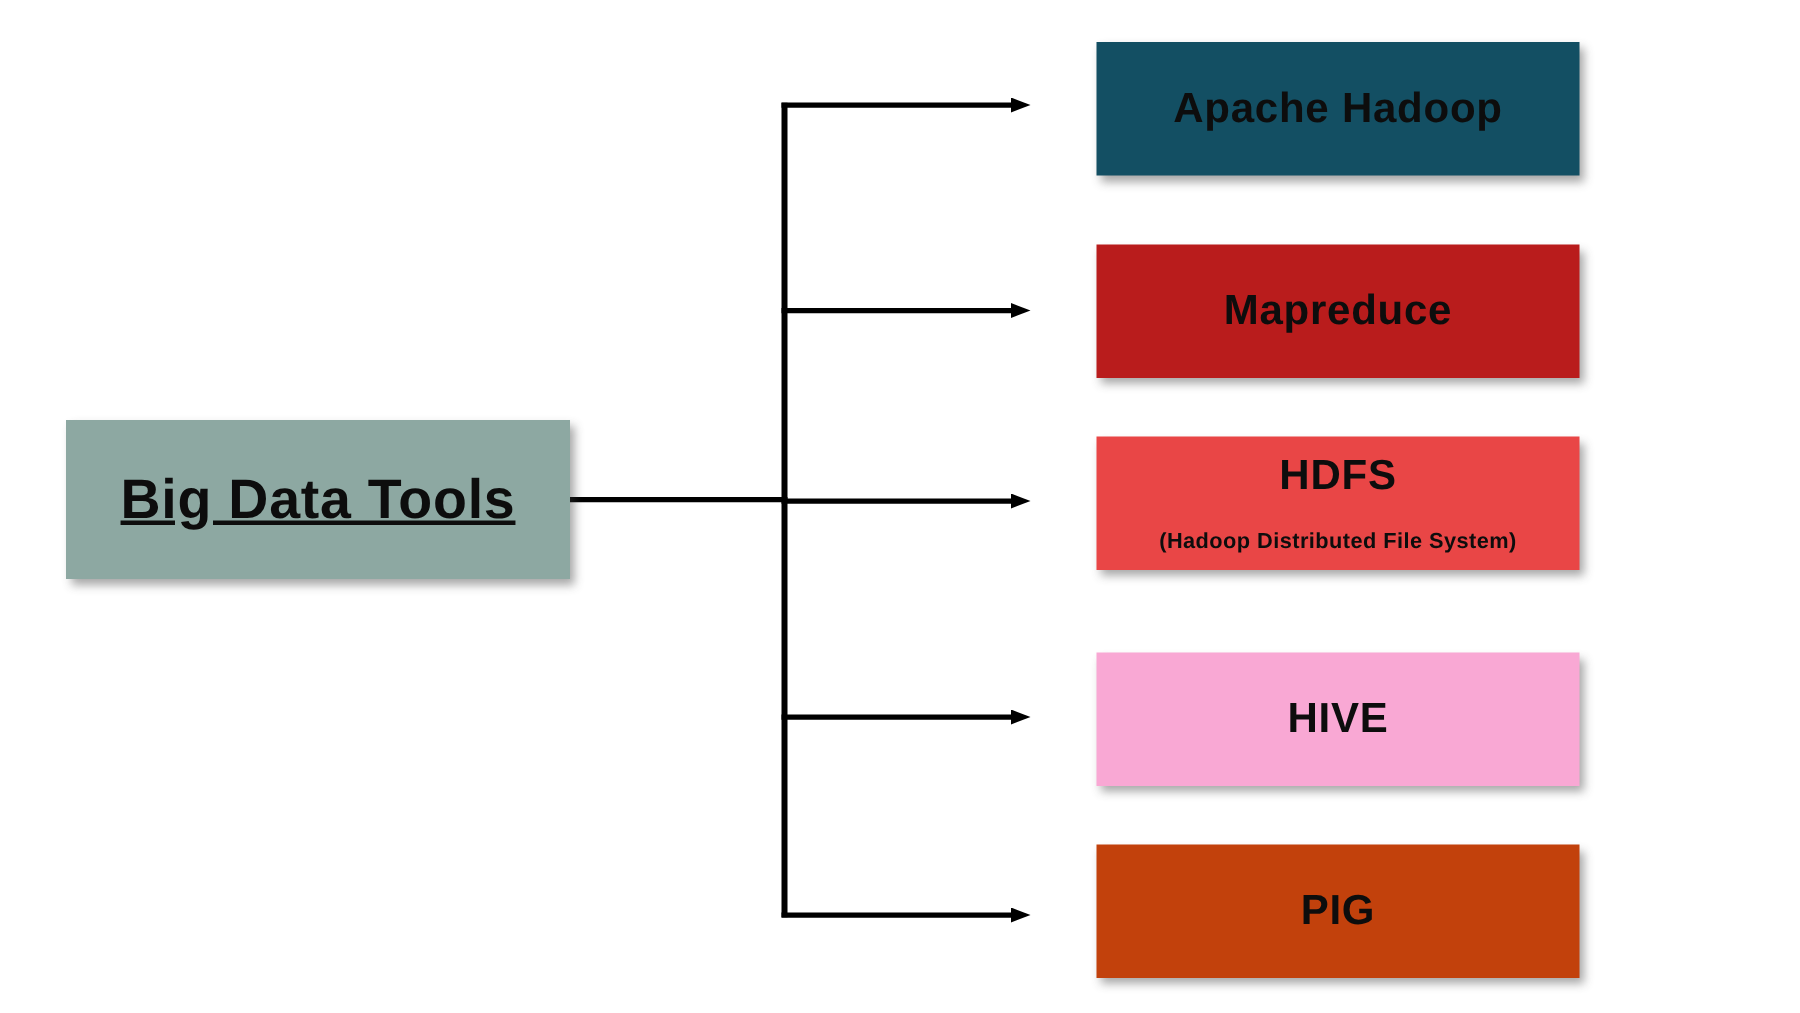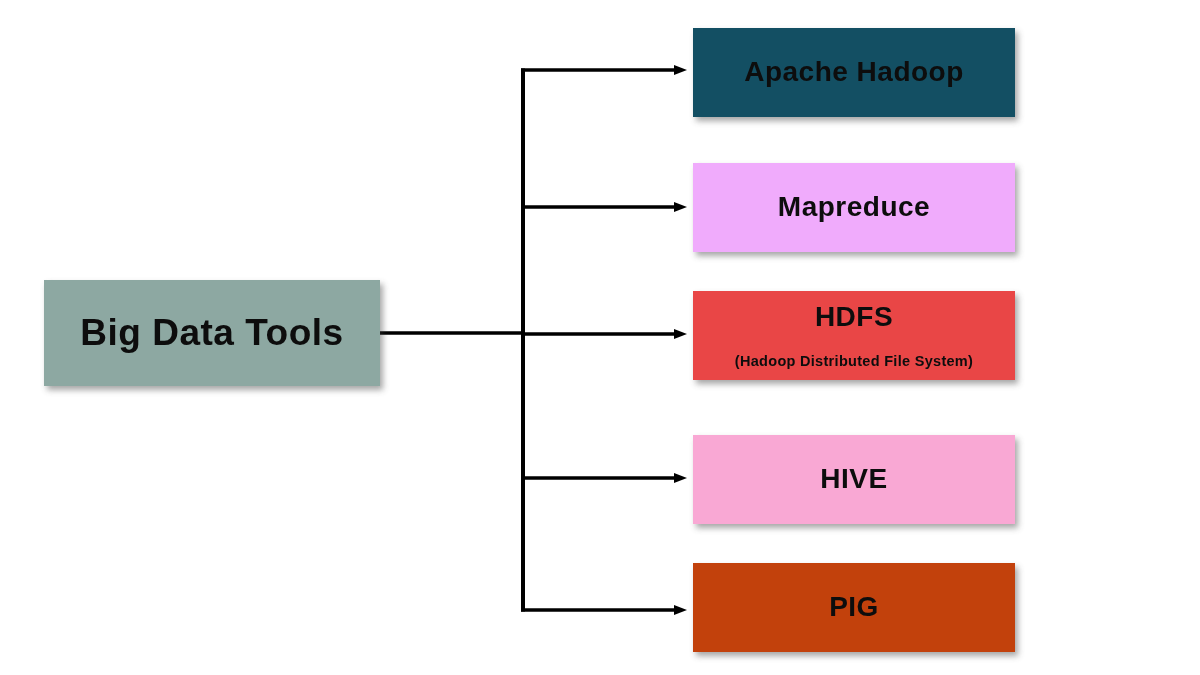--- a/index.html
+++ b/index.html
@@ -38,21 +38,21 @@
     top: 280px;
     width: 336px;
     height: 106px;
   }
   .root-box .label {
     font-size: 37px;
     font-weight: 800;
     letter-spacing: 0.5px;
   }
   .node {
-    left: 693px;
+    left: 731px;
     width: 322px;
     height: 89px;
   }
   .node .label {
     font-size: 28px;
     font-weight: 800;
     letter-spacing: 0.5px;
     line-height: 1.1;
   }
   .node .sublabel {
@@ -83,29 +83,29 @@
 
     <path d="M523,68.5 V611.5" stroke="currentColor" stroke-width="4" fill="none"></path>
 
     <path d="M521,70 H675" stroke="currentColor" stroke-width="3.5" fill="none" marker-end="url(#arrowhead)"></path>
     <path d="M521,207 H675" stroke="currentColor" stroke-width="3.5" fill="none" marker-end="url(#arrowhead)"></path>
     <path d="M521,334 H675" stroke="currentColor" stroke-width="3.5" fill="none" marker-end="url(#arrowhead)"></path>
     <path d="M521,478 H675" stroke="currentColor" stroke-width="3.5" fill="none" marker-end="url(#arrowhead)"></path>
     <path d="M521,610 H675" stroke="currentColor" stroke-width="3.5" fill="none" marker-end="url(#arrowhead)"></path>
   </svg>
 
-  <div class="box root-box" style="background: rgb(141, 168, 162);">
+  <div class="box root-box" style="background: rgb(141, 168, 162); text-decoration: underline;">
     <span class="label">Big Data Tools</span>
   </div>
 
   <div class="box node node-0" style="background: rgb(19, 79, 99);">
     <span class="label">Apache Hadoop</span>
   </div>
 
-  <div class="box node node-1" style="background: #f0abfc;">
+  <div class="box node node-1" style="background: #b91c1c;">
     <span class="label">Mapreduce</span>
   </div>
 
   <div class="box node node-2" style="background: rgb(233, 70, 70); text-align: center;">
     <span class="label">HDFS</span>
     <span class="sublabel">(Hadoop Distributed File System)</span>
   </div>
 
   <div class="box node node-3" style="background: #f9a8d4;">
     <span class="label">HIVE</span>

